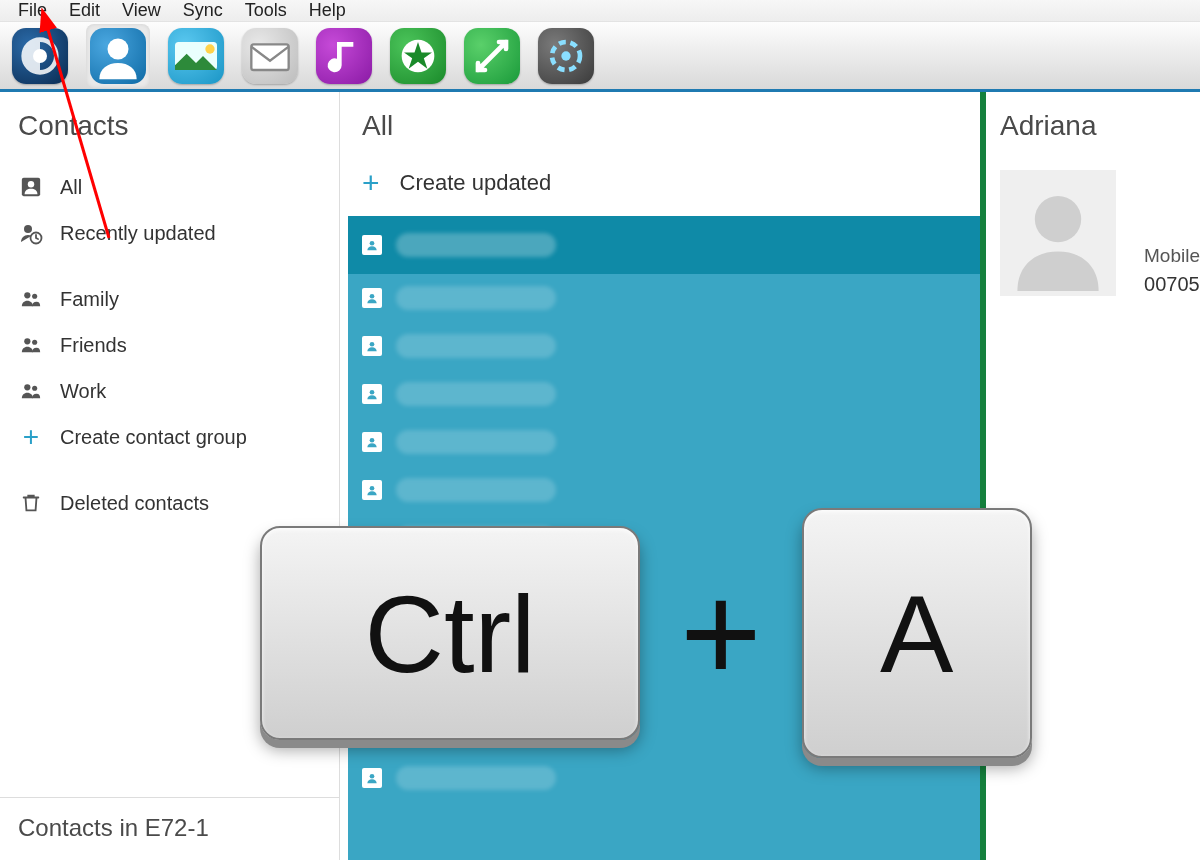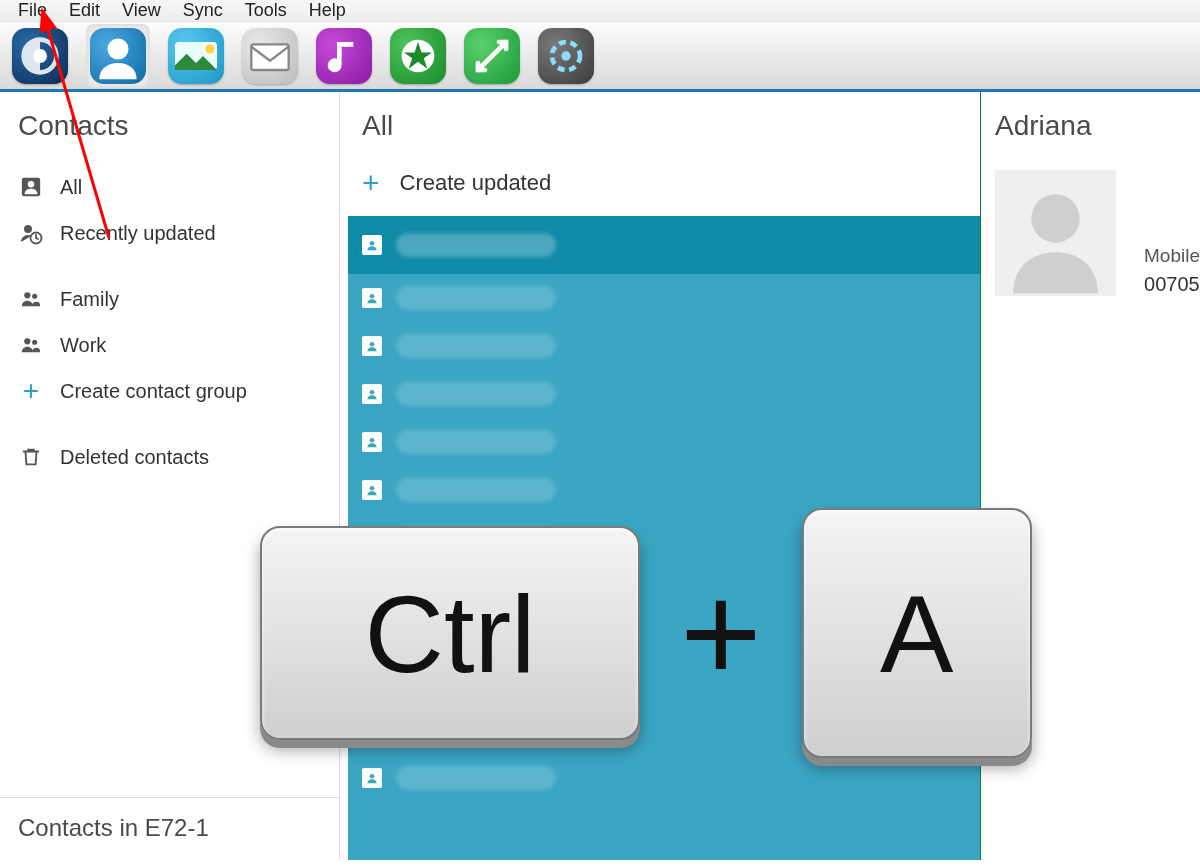--- a/index.html
+++ b/index.html
@@ -142,21 +142,21 @@
   
   .contact-list::-webkit-scrollbar { width: 20px; }
   .contact-list::-webkit-scrollbar-track { background: #e9e9e9; }
   .contact-list::-webkit-scrollbar-thumb { background: #bfbfbf; border: 3px solid #e9e9e9; border-radius: 2px; }
   .contact-list::-webkit-scrollbar-button:single-button {
     background: #e0e0e0; height: 18px; display:block;
   }
 
   .details {
     width: 220px;
-    border-left: 1px solid #15803d;
+    border-left: 6px solid #15803d;
     padding: 18px 0 0 14px;
   }
   .details-title {
     font-size: 28px;
     color: #4a4a4a;
     font-weight: 400;
     margin-bottom: 28px;
   }
   .avatar {
     width: 126px; height: 126px;
@@ -318,20 +318,31 @@
     </div>
     <div class="sb-item">
       <span class="icon">
         <svg viewBox="0 0 24 24" width="26" height="22">
             <circle cx="8" cy="8" r="3.4" fill="#555"></circle>
             <circle cx="16" cy="9" r="2.8" fill="#555"></circle>
             <path d="M2 20c0-3.5 2.5-6 6-6s6 2.5 6 6" fill="#555"></path>
             <path d="M13 20c0-2.8 2-5 5-5s4 2 4 5" fill="#555"></path>
           </svg>
       </span>
+      <span>Friends</span>
+    </div>
+    <div class="sb-item">
+      <span class="icon">
+        <svg viewBox="0 0 24 24" width="26" height="22">
+            <circle cx="8" cy="8" r="3.4" fill="#555"></circle>
+            <circle cx="16" cy="9" r="2.8" fill="#555"></circle>
+            <path d="M2 20c0-3.5 2.5-6 6-6s6 2.5 6 6" fill="#555"></path>
+            <path d="M13 20c0-2.8 2-5 5-5s4 2 4 5" fill="#555"></path>
+          </svg>
+      </span>
       <span>Work</span>
     </div>
     <div class="sb-item plus">
       <span class="icon">+</span>
       <span>Create contact group</span>
     </div>
 
     <div class="sb-spacer"></div>
 
     <div class="sb-item">

